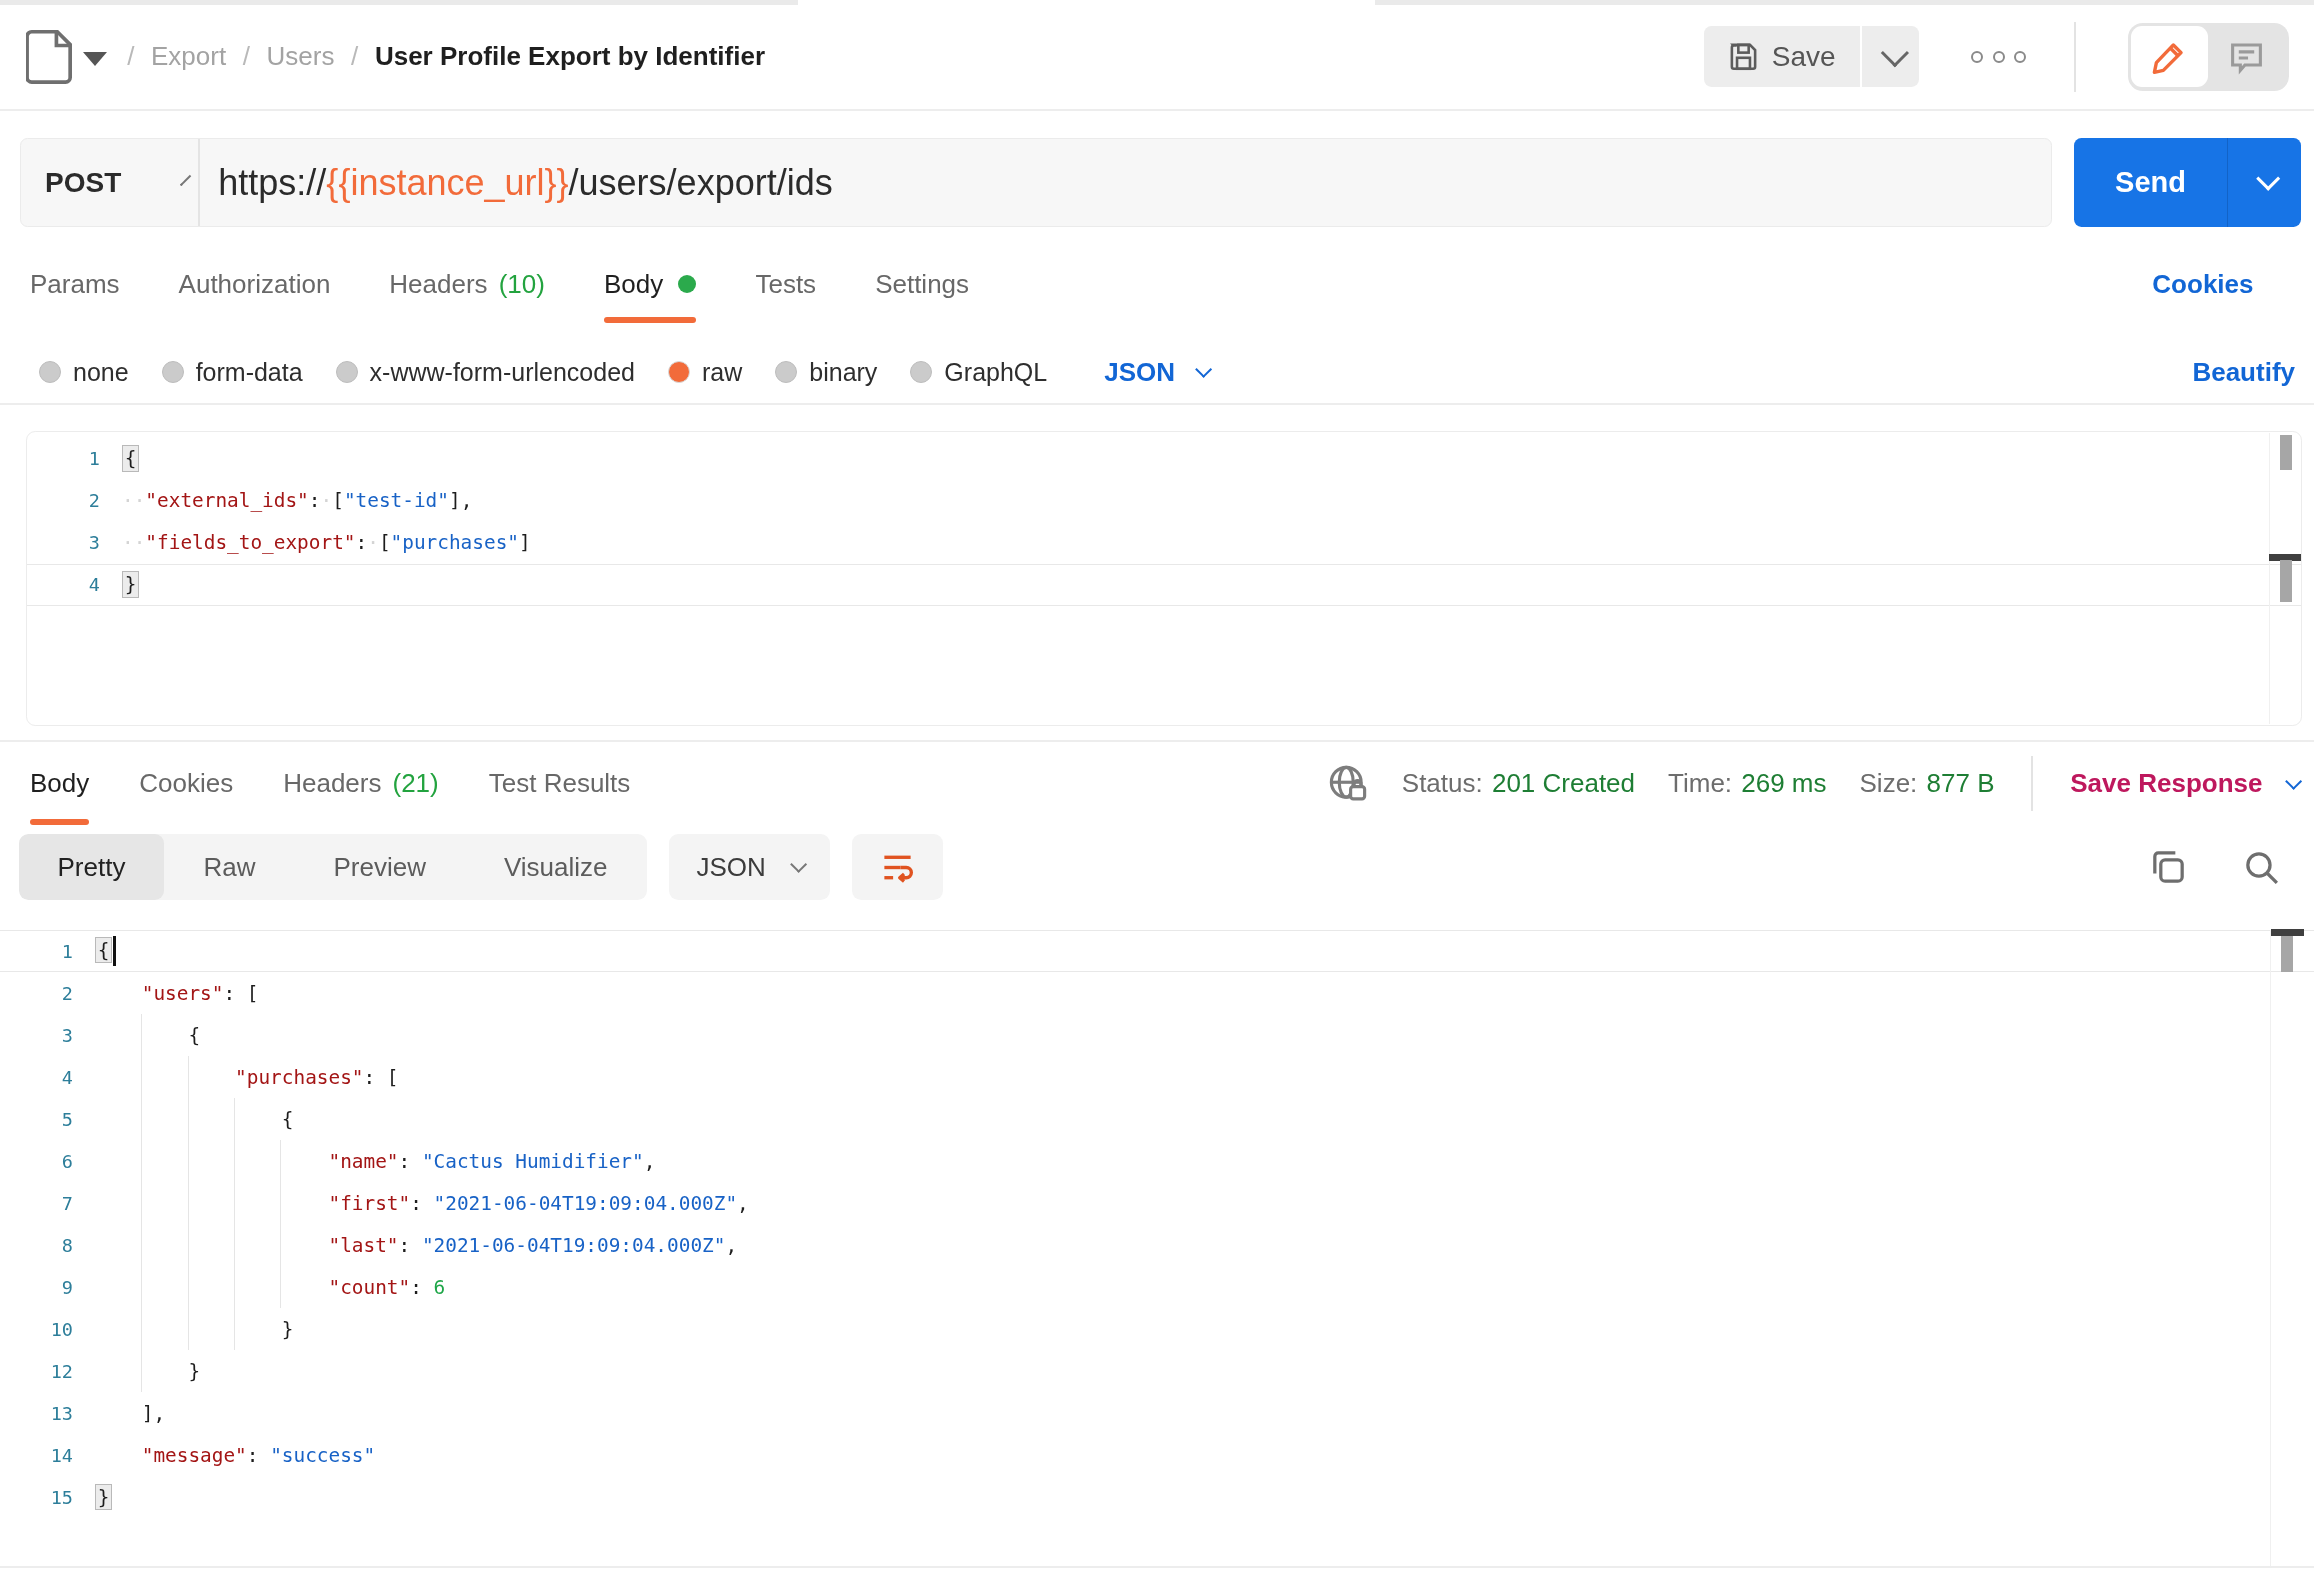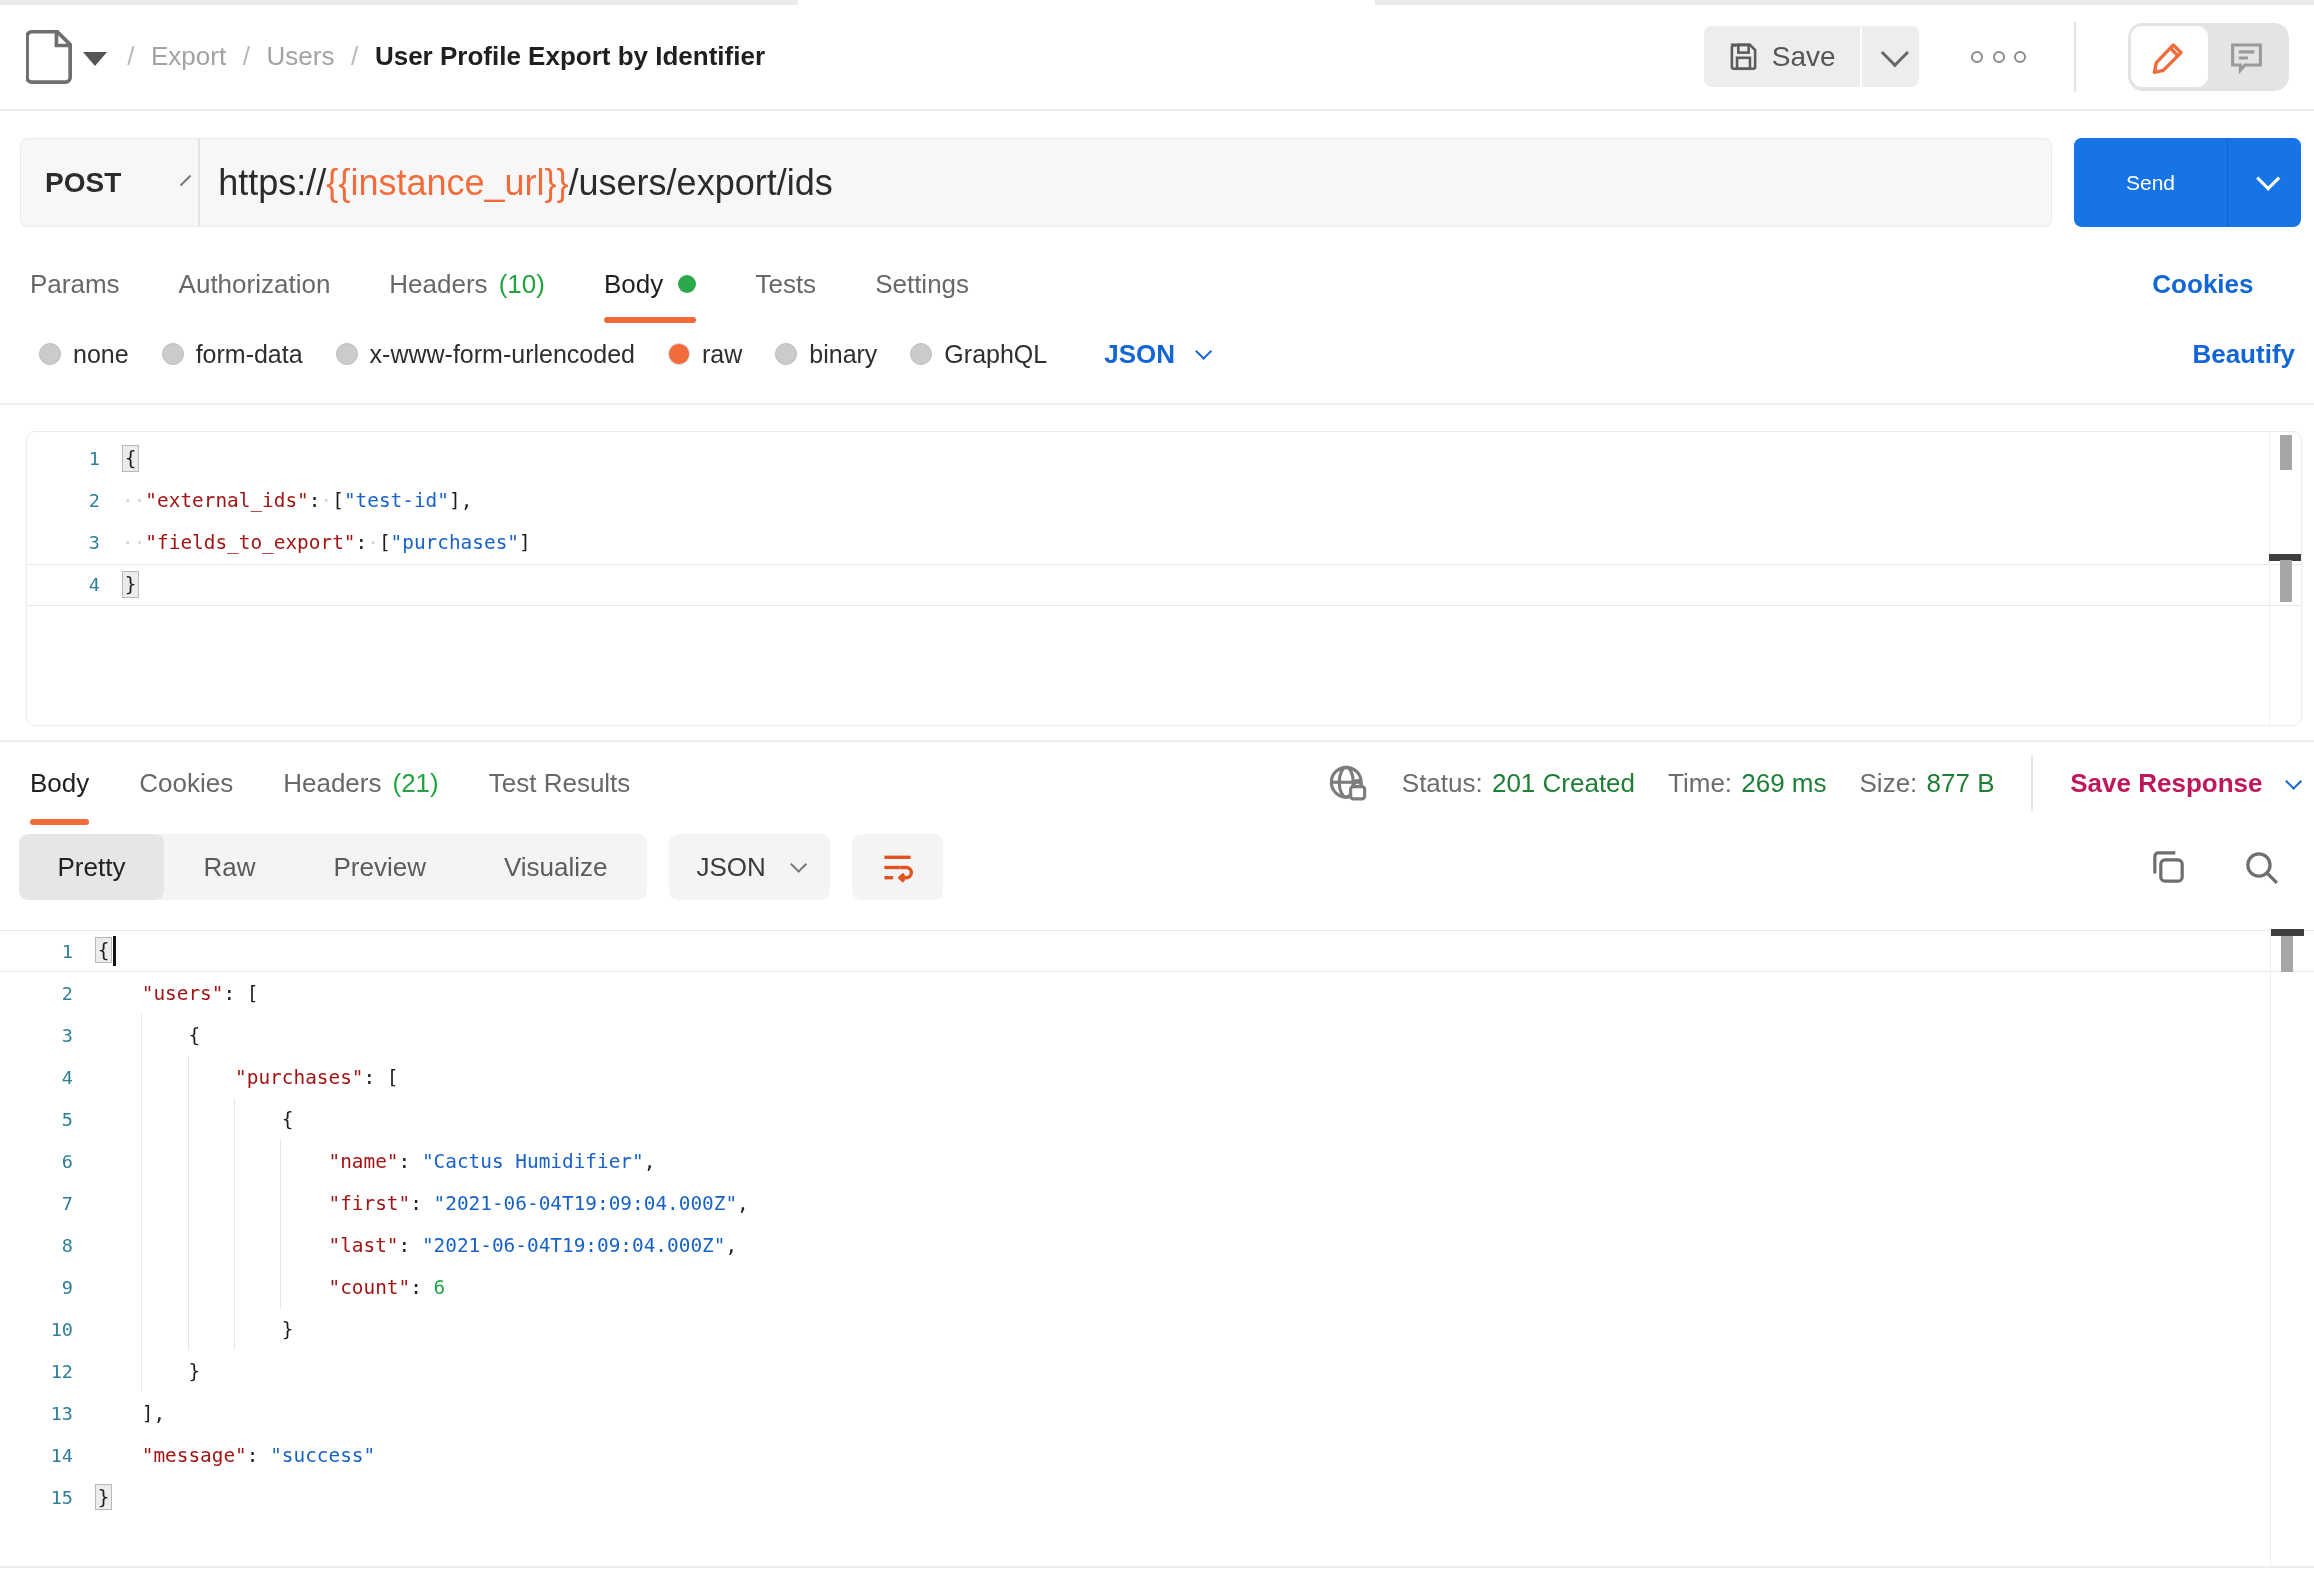--- a/index.html
+++ b/index.html
@@ -39,35 +39,35 @@
   
   .url-row { top:138px; left:20px; width:2281px; height:89px; display:flex; }
   .url-box { flex:1; background:#f7f7f7; border:0.9px solid #ebebeb; border-radius:7.4px; display:flex; align-items:center; margin-right:22px; }
   .method { width:157px; display:flex; align-items:center; padding-left:24px; font-size:28px; font-weight:700; color:#2b2b2b;gap:28px; }
   .method-chev { width:14px; height:14px; border-right:2.8px solid #777; border-bottom:2.8px solid #777;
     transform:rotate(45deg) translateY(-3.7px); margin-left:33px; }
   .url-vdiv { width:1.8px; align-self:stretch; background:#e4e4e4; margin:0 0 0 20px; }
   .url-text { font-size:36px; color:#2b2b2b; padding-left:18.5px; white-space:nowrap; }
   .url-var { color:#f26b3a; }
   .send-btn { width:227px; background:#1774e6; border-radius:7.4px; display:flex; color:#fff; overflow:hidden; }
-  .send-label { flex:1; display:flex; align-items:center; justify-content:center; font-size:21px; font-weight:400; }
+  .send-label { flex:1; display:flex; align-items:center; justify-content:center; font-size:29px; font-weight:700; }
   .send-caret { width:74px; border-left:1.8px solid #1263c8; display:flex; align-items:center; justify-content:center; }
   .send-caret .chev { border-color:#fff; width:16.6px; height:16.6px; border-width:3.2px; }
 
   
   .req-tabs { top:245px; left:0; width:2272px; height:78px; display:flex; align-items:center; padding:0 18.5px 0 30px;text-align:right; }
   .tab { position:relative; display:flex; align-items:center; font-size:26px; color:#686868; margin-right:59px; height:78px; }
   .tab.active { color:#1f1f1f; font-weight:500; }
   .tab .count { color:#23a33f; margin-left:11px; }
   .tab .dot { width:18.5px; height:18.5px; border-radius:50%; background:#2baa4c; margin-left:14.8px; }
   .tab.active::after { content:""; position:absolute; left:0; right:0; bottom:0; height:6.5px; background:#f26b3a; border-radius:3.7px; }
   .cookies-link { margin-left:auto; color:#1266d5; font-size:26px; font-weight:600; }
 
   
-  .radio-row { top:326px; left:0; width:2315px; height:72px; display:flex; align-items:center; padding:0 20px 16px 39px; }
+  .radio-row { top:344px; left:0; width:2315px; height:72px; display:flex; align-items:center; padding:0 20px 16px 39px; }
   .radio { display:flex; align-items:center; margin-right:33px; }
   .radio i { width:22px; height:22px; border-radius:50%; background:#cbcbcb; border:1.8px solid #bdbdbd; margin-right:12px; flex:0 0 auto; }
   .radio.selected i { background:#f26b3a; border-color:#d9d9d9; }
   .radio span { font-size:25px; color:#2e2e2e; }
   .lang-select { display:flex; align-items:center; margin-left:24px; color:#1266d5; font-size:26px; font-weight:700; }
   .lang-select .chev { border-color:#1266d5; width:12px; height:12px; border-width:2.8px; margin-left:20px; transform:rotate(45deg) translateY(-3.7px); }
   .beautify-link { margin-left:auto; color:#1266d5; font-size:26px; font-weight:600; }
   .divider2 { top:403px; left:0; width:2315px; height:1.8px; background:#ededed; }
 
   

